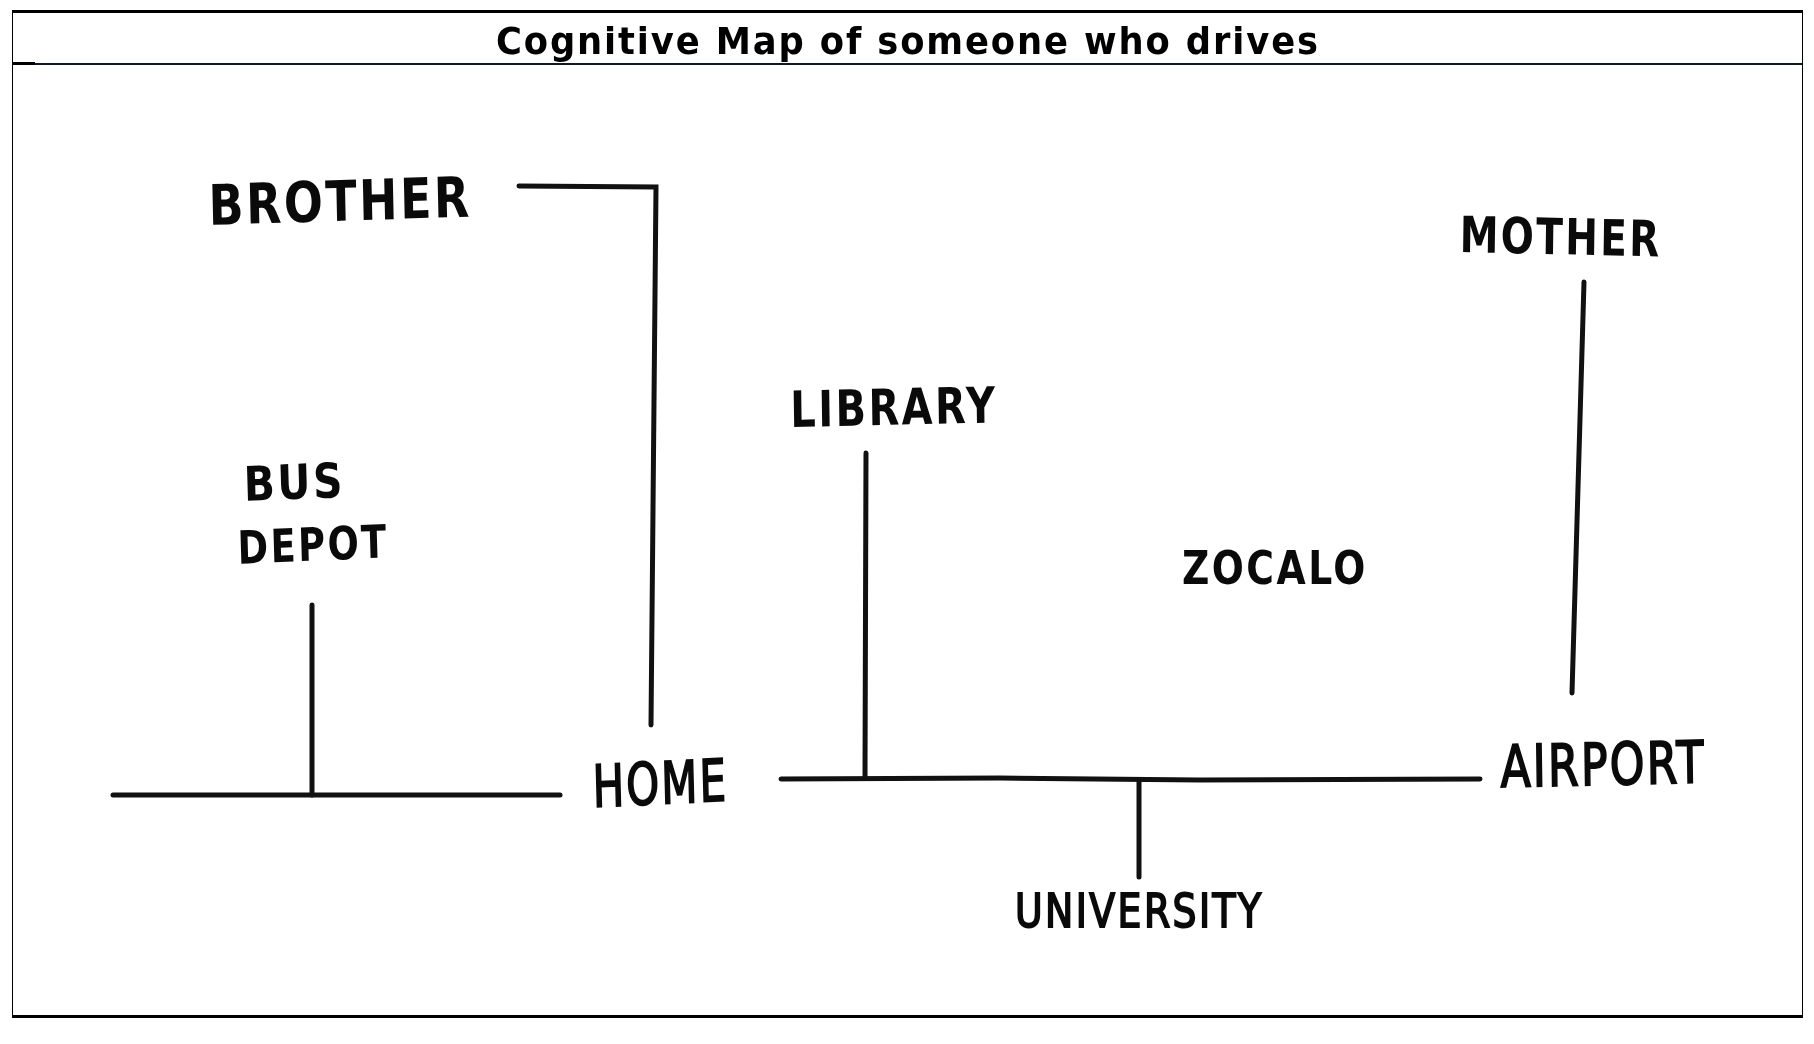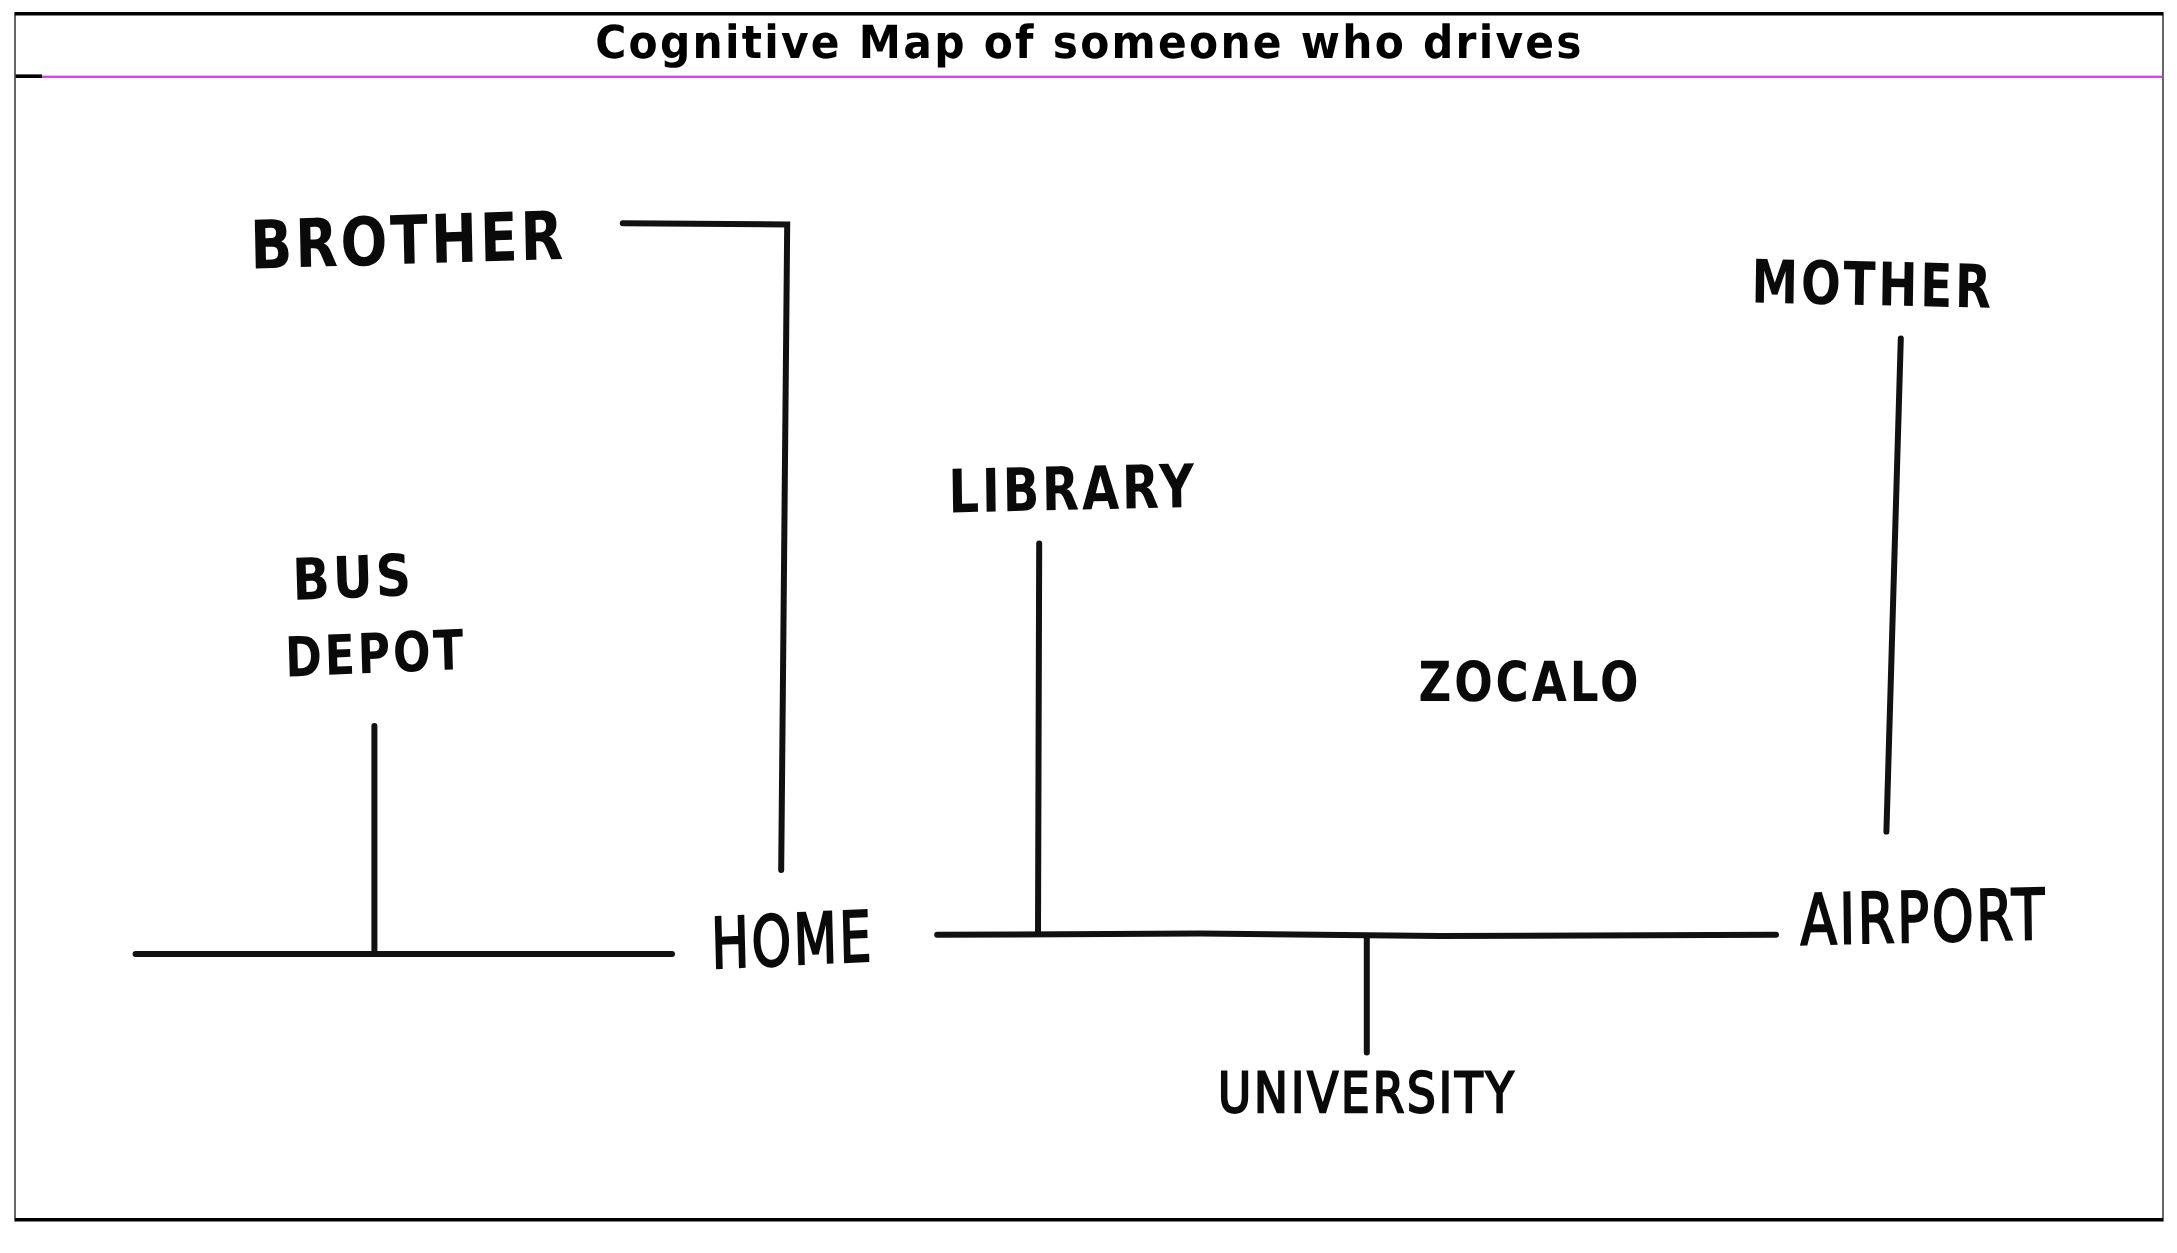--- a/index.html
+++ b/index.html
@@ -4,21 +4,21 @@
 <style>
   html, body { margin: 0; padding: 0; background: #ffffff; }
   body { width: 1814px; height: 1044px; position: relative; overflow: hidden; }
   .frame {
     position: absolute; left: 12px; top: 10px; width: 1791px; height: 1008px;
     border-top: 3px solid #000; border-left: 1px solid #000; border-right: 1px solid #000;
     border-bottom: 3px solid #000; box-sizing: border-box;
   }
   .title-bar {
     position: absolute; left: 0; top: 0; right: 0; height: 50px;
-    border-bottom: 2px solid #d946ef; display: flex; align-items: flex-start; justify-content: center;
+    border-bottom: 2px solid #0f172a; display: flex; align-items: flex-end; justify-content: center;
   }
   .title {
     font-family: "DejaVu Sans", sans-serif; font-weight: bold; font-size: 38px;
     letter-spacing: 2px; color: #000; transform: scaleX(0.93);
   }
   .tick { position: absolute; left: 0; top: 49px; width: 22px; height: 3px; background: #000; }
   svg.map { position: absolute; left: 0; top: 0; width: 1814px; height: 1044px; }
   .road { stroke: #111; stroke-width: 5; stroke-linecap: round; fill: none; }
   .lbl {
     position: absolute; font-family: "DejaVu Sans", sans-serif; font-weight: bold;

